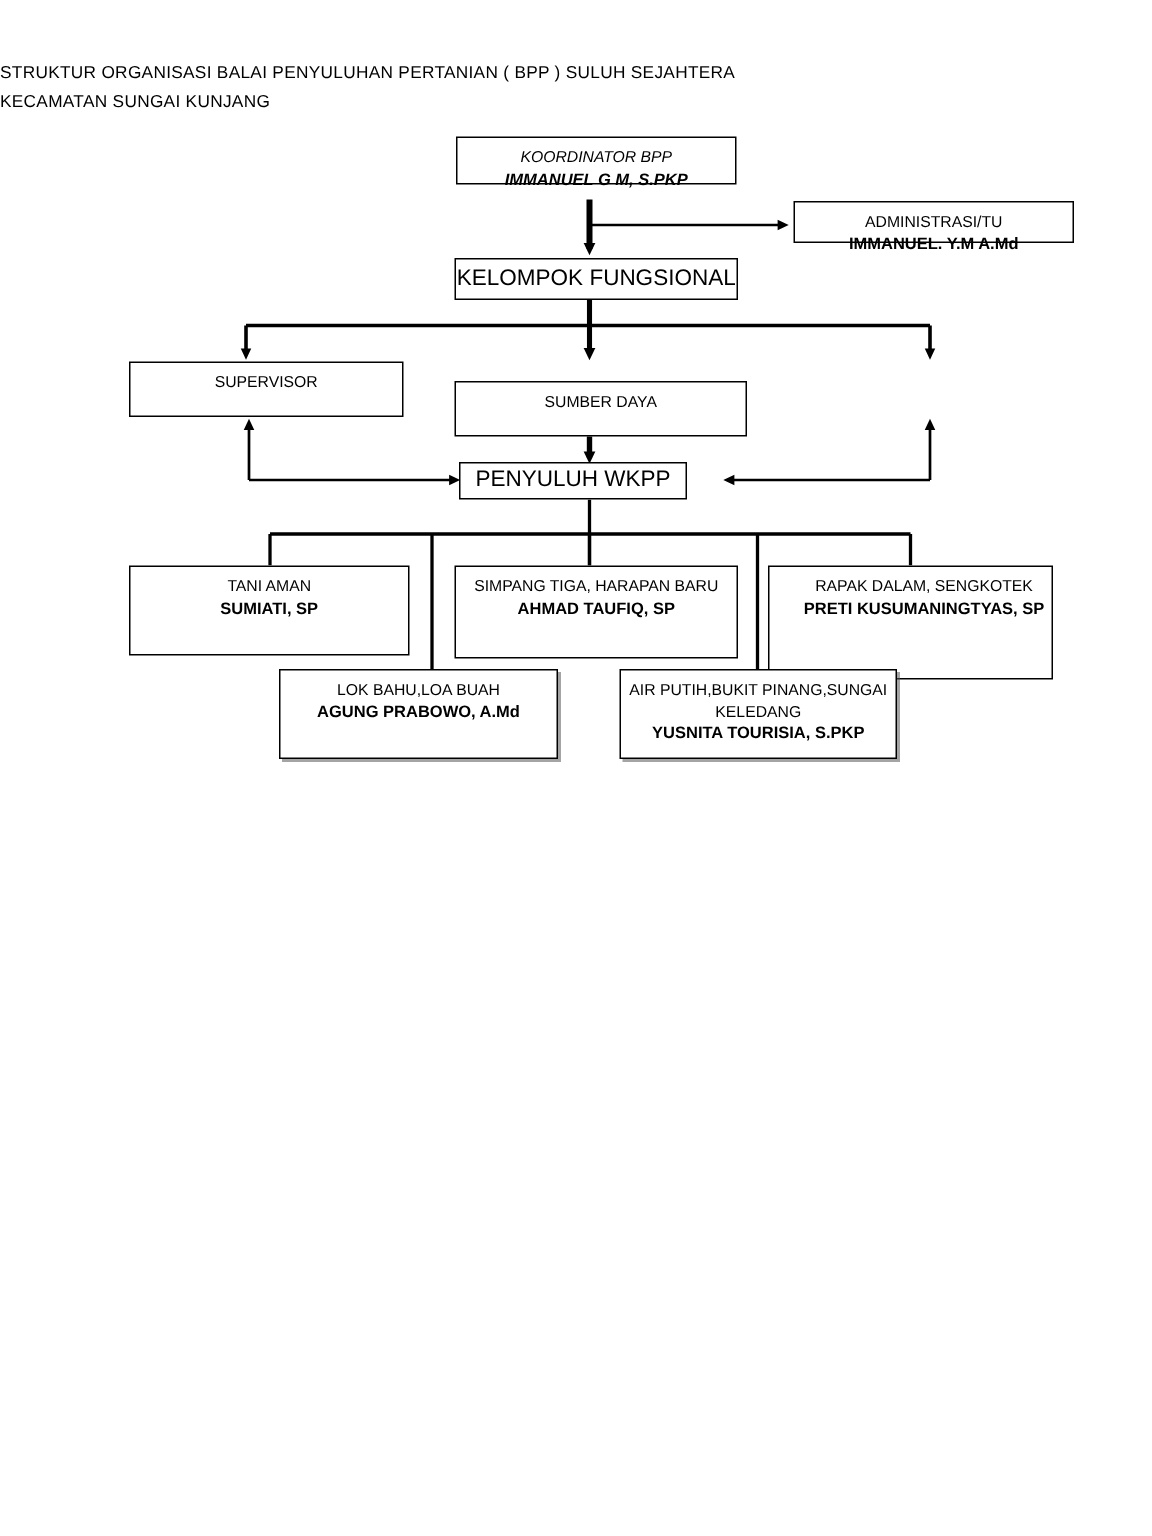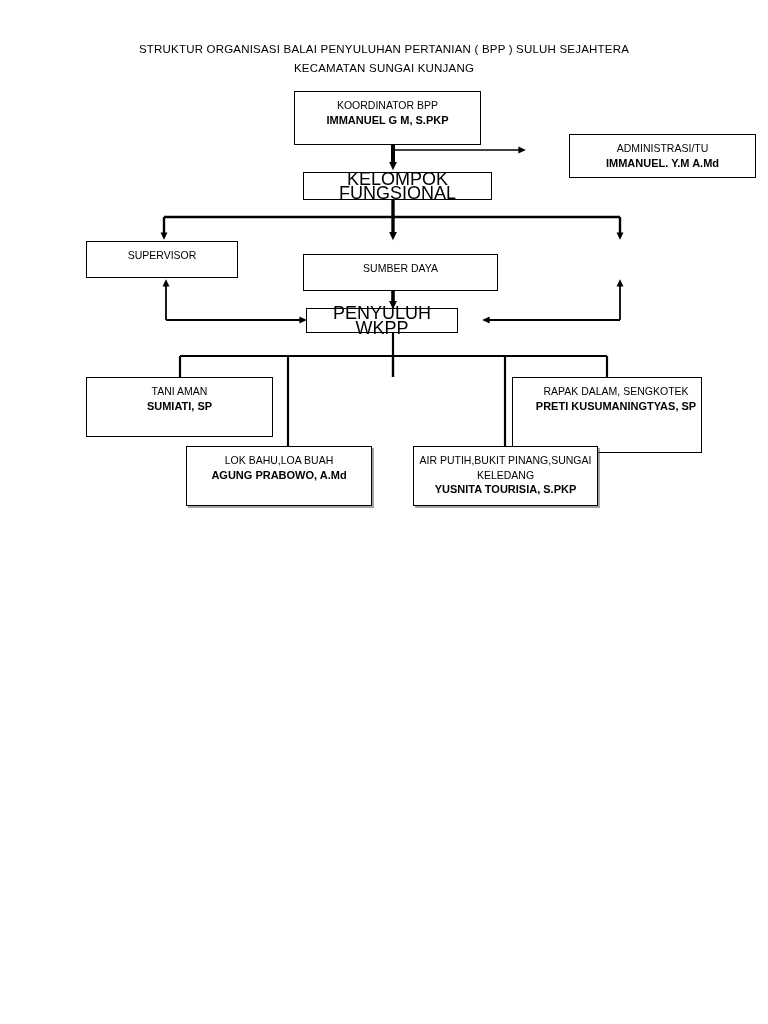--- a/index.html
+++ b/index.html
@@ -9,21 +9,21 @@
     font-family:"Liberation Sans","DejaVu Sans",sans-serif;
     color:#000000;
     position:relative;
     overflow:hidden;
   }
   #chart-root{position:absolute;left:0;top:0;width:768px;height:1024px;}
 
   
   .title-block{
     position:absolute;left:0;top:40px;width:768px;
-    text-align:center;
+    text-align:left;
     font-size:11.5px;
     letter-spacing:.2px;
     line-height:19px;
   }
   .title-line{display:block;}
 
   
   #wires{position:absolute;left:0;top:0;width:768px;height:1024px;}
 
   
@@ -36,21 +36,21 @@
     flex-direction:column;
     align-items:center;
     justify-content:flex-start;
     padding-top:6px;
     text-align:center;
     line-height:14.5px;
   }
   .node.center-v{justify-content:center;padding-top:0;}
   .node .unit{font-size:10.5px;font-weight:400;display:block;}
   .node .person{font-size:11px;font-weight:700;display:block;}
-  .node.single .unit{font-size:18px;}
+  .node.single .unit{font-size:15px;}
   .shadowed{box-shadow:2px 2px 0 0 rgba(90,90,90,.55);}
 </style>
 </head>
 <body>
 
 <div id="chart-root">
 
   <div class="title-block">
     <span class="title-line">STRUKTUR ORGANISASI BALAI PENYULUHAN PERTANIAN ( BPP ) SULUH SEJAHTERA</span>
     <span class="title-line">KECAMATAN SUNGAI KUNJANG</span>
@@ -90,54 +90,58 @@
     <line x1="180" y1="356" x2="607" y2="356" stroke="#000" stroke-width="2.2"></line>
 
     <line x1="180" y1="356" x2="180" y2="377" stroke="#000" stroke-width="2.2"></line>
     <line x1="393" y1="356" x2="393" y2="377" stroke="#000" stroke-width="2.2"></line>
     <line x1="607" y1="356" x2="607" y2="377" stroke="#000" stroke-width="2.2"></line>
 
     <line x1="288" y1="356" x2="288" y2="446" stroke="#000" stroke-width="2.2"></line>
     <line x1="505" y1="356" x2="505" y2="446" stroke="#000" stroke-width="2.2"></line>
   </svg>
 
-  <div class="node" style="left:294px;top:91px;width:187px;height:54px;">
+  <div class="node" style="left:304px;top:91px;width:187px;height:32px;font-style:italic;">
     <span class="unit">KOORDINATOR BPP</span>
     <span class="person">IMMANUEL G M, S.PKP</span>
   </div>
 
-  <div class="node" style="left:529px;top:134px;width:187px;height:44px;margin-left:40px;">
+  <div class="node" style="left:529px;top:134px;width:187px;height:28px;">
     <span class="unit">ADMINISTRASI/TU</span>
     <span class="person">IMMANUEL. Y.M A.Md</span>
   </div>
 
   <div class="node single center-v" style="left:303px;top:172px;width:189px;height:28px;">
     <span class="unit">KELOMPOK FUNGSIONAL</span>
   </div>
 
-  <div class="node" style="left:86px;top:241px;width:152px;height:37px;align-items:center;">
+  <div class="node" style="left:86px;top:241px;width:183px;height:37px;align-items:center;">
     <span class="unit">SUPERVISOR</span>
 
   </div>
 
   <div class="node" style="left:303px;top:254px;width:195px;height:37px;">
     <span class="unit">SUMBER DAYA</span>
 
   </div>
 
 
   <div class="node single center-v" style="left:306px;top:308px;width:152px;height:25px;">
     <span class="unit">PENYULUH WKPP</span>
   </div>
 
   <div class="node" style="left:86px;top:377px;width:187px;height:60px;">
     <span class="unit">TANI AMAN</span>
     <span class="person">SUMIATI, SP</span>
   </div>
 
+  <div class="node" style="left:303px;top:377px;width:189px;height:62px;">
+    <span class="unit">SIMPANG TIGA, HARAPAN BARU</span>
+    <span class="person">AHMAD TAUFIQ, SP</span>
+  </div>
 
   <div class="node" style="left:512px;top:377px;width:190px;height:76px;padding-left:18px;">
     <span class="unit">RAPAK DALAM, SENGKOTEK</span>
     <span class="person">PRETI KUSUMANINGTYAS, SP</span>
   </div>
 
   <div class="node shadowed" style="left:413px;top:446px;width:185px;height:60px;">
     <span class="unit">AIR PUTIH,BUKIT PINANG,SUNGAI KELEDANG</span>
     <span class="person">YUSNITA TOURISIA, S.PKP</span>
   </div>

